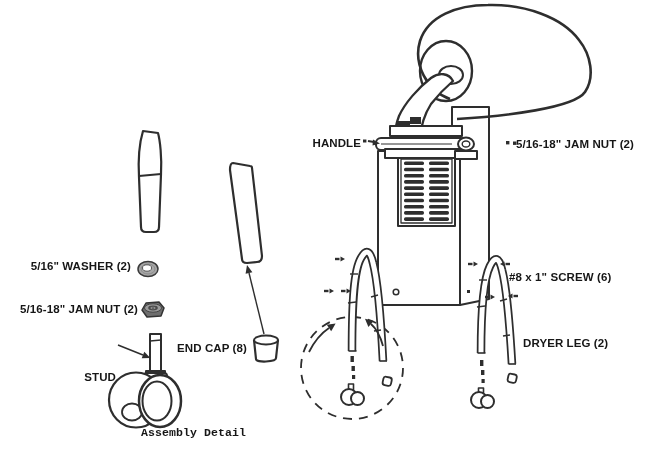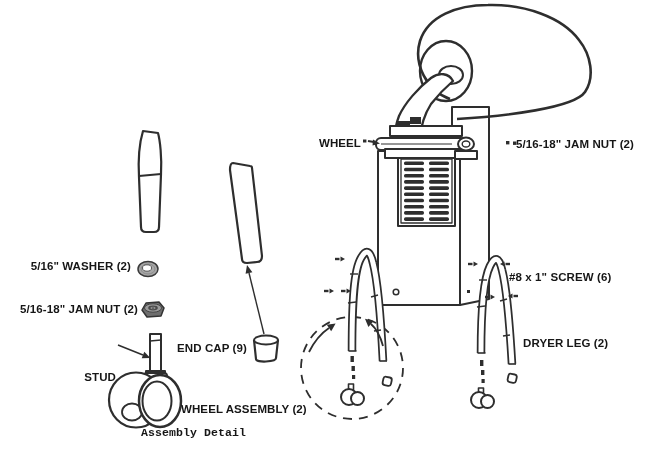--- a/index.html
+++ b/index.html
@@ -191,33 +191,32 @@
         <polygon points="478,264 473.5,261.4 473.5,266.6"></polygon>
       <rect x="505.5" y="262.8" width="4.5" height="2.4"></rect>
         <polygon points="500,264 504.5,261.4 504.5,266.6"></polygon>
       <rect x="485" y="295.8" width="4.5" height="2.4"></rect>
         <polygon points="495,297 490.5,294.4 490.5,299.6"></polygon>
       <rect x="513.5" y="294.8" width="4.5" height="2.4"></rect>
         <polygon points="508,296 512.5,293.4 512.5,298.6"></polygon>
     </g>
   </svg>
 
-  <div class="lbl r" style="left:300px;top:137px;width:61px;">WHEEL</div>
+  <div class="lbl r" style="left:300px;top:137px;width:61px;">HANDLE</div>
 
   <div class="lbl" style="left:516px;top:138px;">5/16-18" JAM NUT (2)</div>
 
   <div class="lbl" style="left:509px;top:271px;">#8 x 1" SCREW (6)</div>
 
   <div class="lbl" style="left:523px;top:337px;">DRYER LEG (2)</div>
 
   <div class="lbl r" style="left:18px;top:260px;width:113px;">5/16" WASHER (2)</div>
 
   <div class="lbl r" style="left:6px;top:303px;width:132px;">5/16-18" JAM NUT (2)</div>
 
   <div class="lbl r" style="left:64px;top:335px;width:52px;margin-top:36px;">STUD</div>
 
-  <div class="lbl" style="left:177px;top:342px;">END CAP (9)</div>
-
-  <div class="lbl" style="left:181px;top:403px;">WHEEL ASSEMBLY (2)</div>
+  <div class="lbl" style="left:177px;top:342px;">END CAP (8)</div>
+
 
   <div class="lbl" style="left:141px;top:426px;font-family:Liberation Mono, monospace;">Assembly Detail</div>
 
 </div>
 
 </body></html>

